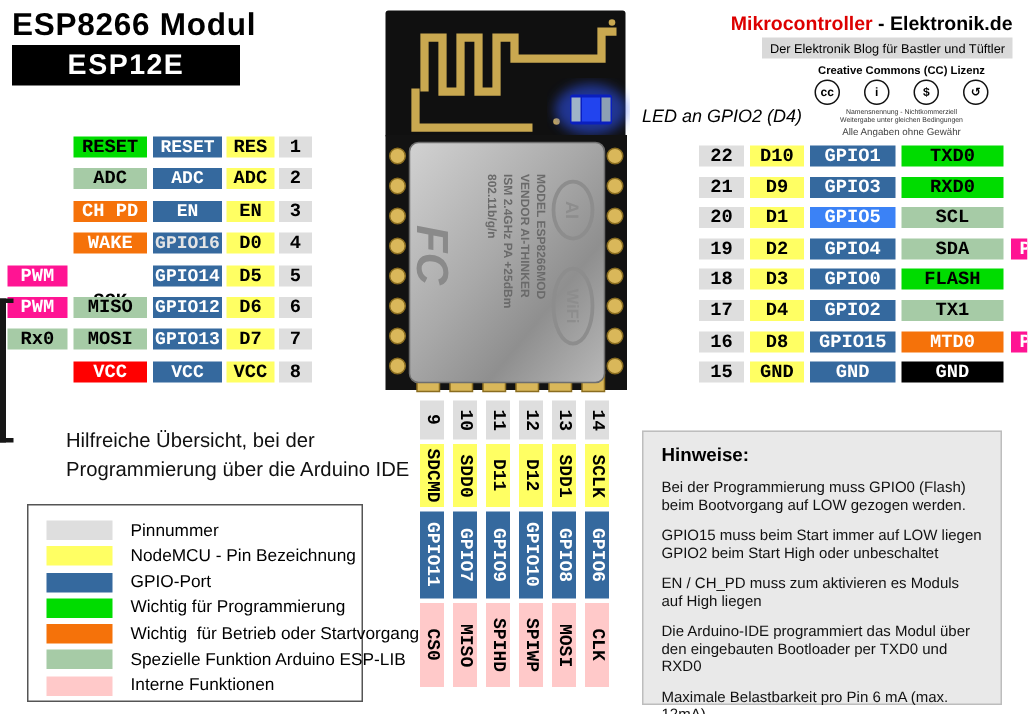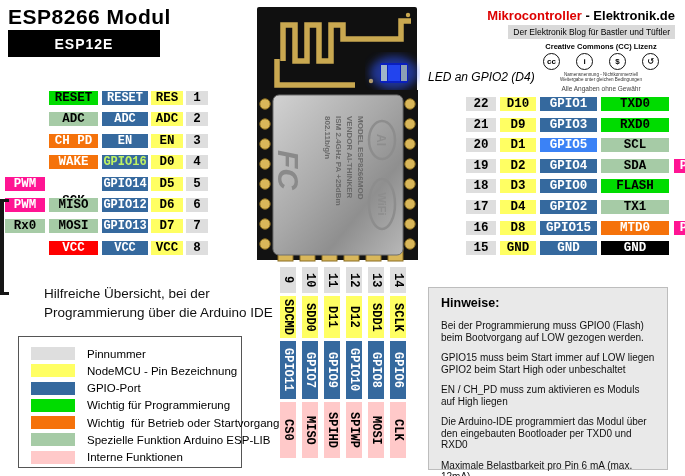--- a/index.html
+++ b/index.html
@@ -3,21 +3,21 @@
 <meta charset="utf-8">
 <style>
   html,body{margin:0;padding:0;background:#fff;}
   .canvas{position:relative;width:685px;height:476px;background:#fff;overflow:hidden;
           font-family:"Liberation Sans","DejaVu Sans",sans-serif;color:#000;}
 
   
   .title{position:absolute;left:8px;top:5px;font-size:21px;font-weight:bold;letter-spacing:.5px;}
   .chipbadge{position:absolute;left:8px;top:30px;width:152px;height:27px;background:#000;
              display:flex;align-items:center;justify-content:center;}
-  .chipbadge span{color:#fff;font-size:14px;font-weight:bold;letter-spacing:1px;}
+  .chipbadge span{color:#fff;font-size:19px;font-weight:bold;letter-spacing:1px;}
   .brand{position:absolute;right:10px;top:8px;font-size:13px;font-weight:bold;white-space:nowrap;}
   .brand-red{color:#DD0000;}
   .brand-sub{position:absolute;right:10px;top:25px;background:#D9D9D9;font-size:8.5px;
              padding:2px 5px;white-space:nowrap;}
   .cc-block{position:absolute;right:8px;top:42px;width:152px;text-align:center;}
   .cc-title{font-size:7.5px;font-weight:bold;}
   .cc-icons{margin-top:2px;display:flex;justify-content:center;gap:16px;}
   .cc-circle{width:15px;height:15px;border:1.6px solid #111;border-radius:50%;display:flex;
              align-items:center;justify-content:center;font-size:8px;font-weight:bold;line-height:1;}
   .cc-small{font-size:4.6px;line-height:5.2px;color:#333;margin-top:2px;}
@@ -188,21 +188,21 @@
       <div class="lrow">
         <div class="cell lc-extra" style="background: transparent;"></div>
         <div class="cell lc-func" style="background: rgb(245, 114, 10); color: rgb(255, 255, 255);">CH PD</div>
         <div class="cell lc-gpio" style="background: rgb(53, 105, 158); color: rgb(255, 255, 255);">EN</div>
         <div class="cell lc-node" style="background: rgb(255, 255, 99); color: rgb(0, 0, 0);">EN</div>
         <div class="cell lc-pin" style="background: rgb(222, 222, 222); color: rgb(0, 0, 0);">3</div>
       </div>
       <div class="lrow">
         <div class="cell lc-extra" style="background: transparent;"></div>
         <div class="cell lc-func" style="background: rgb(245, 114, 10); color: rgb(255, 255, 255);">WAKE</div>
-        <div class="cell lc-gpio" style="background: rgb(53, 105, 158); color: #bef264;">GPIO16</div>
+        <div class="cell lc-gpio" style="background: rgb(53, 105, 158); color: #e5e5e5;">GPIO16</div>
         <div class="cell lc-node" style="background: rgb(255, 255, 99); color: rgb(0, 0, 0);">D0</div>
         <div class="cell lc-pin" style="background: rgb(222, 222, 222); color: rgb(0, 0, 0);">4</div>
       </div>
       <div class="lrow">
         <div class="cell lc-extra" style="background: rgb(255, 20, 147); color: rgb(255, 255, 255);">PWM</div>
         <div class="cell lc-func" style="background: rgb(166, 203, 166); color: rgb(0, 0, 0); margin-top: 24px;">SCK</div>
         <div class="cell lc-gpio" style="background: rgb(53, 105, 158); color: rgb(255, 255, 255);">GPIO14</div>
         <div class="cell lc-node" style="background: rgb(255, 255, 99); color: rgb(0, 0, 0);">D5</div>
         <div class="cell lc-pin" style="background: rgb(222, 222, 222); color: rgb(0, 0, 0);">5</div>
       </div>

